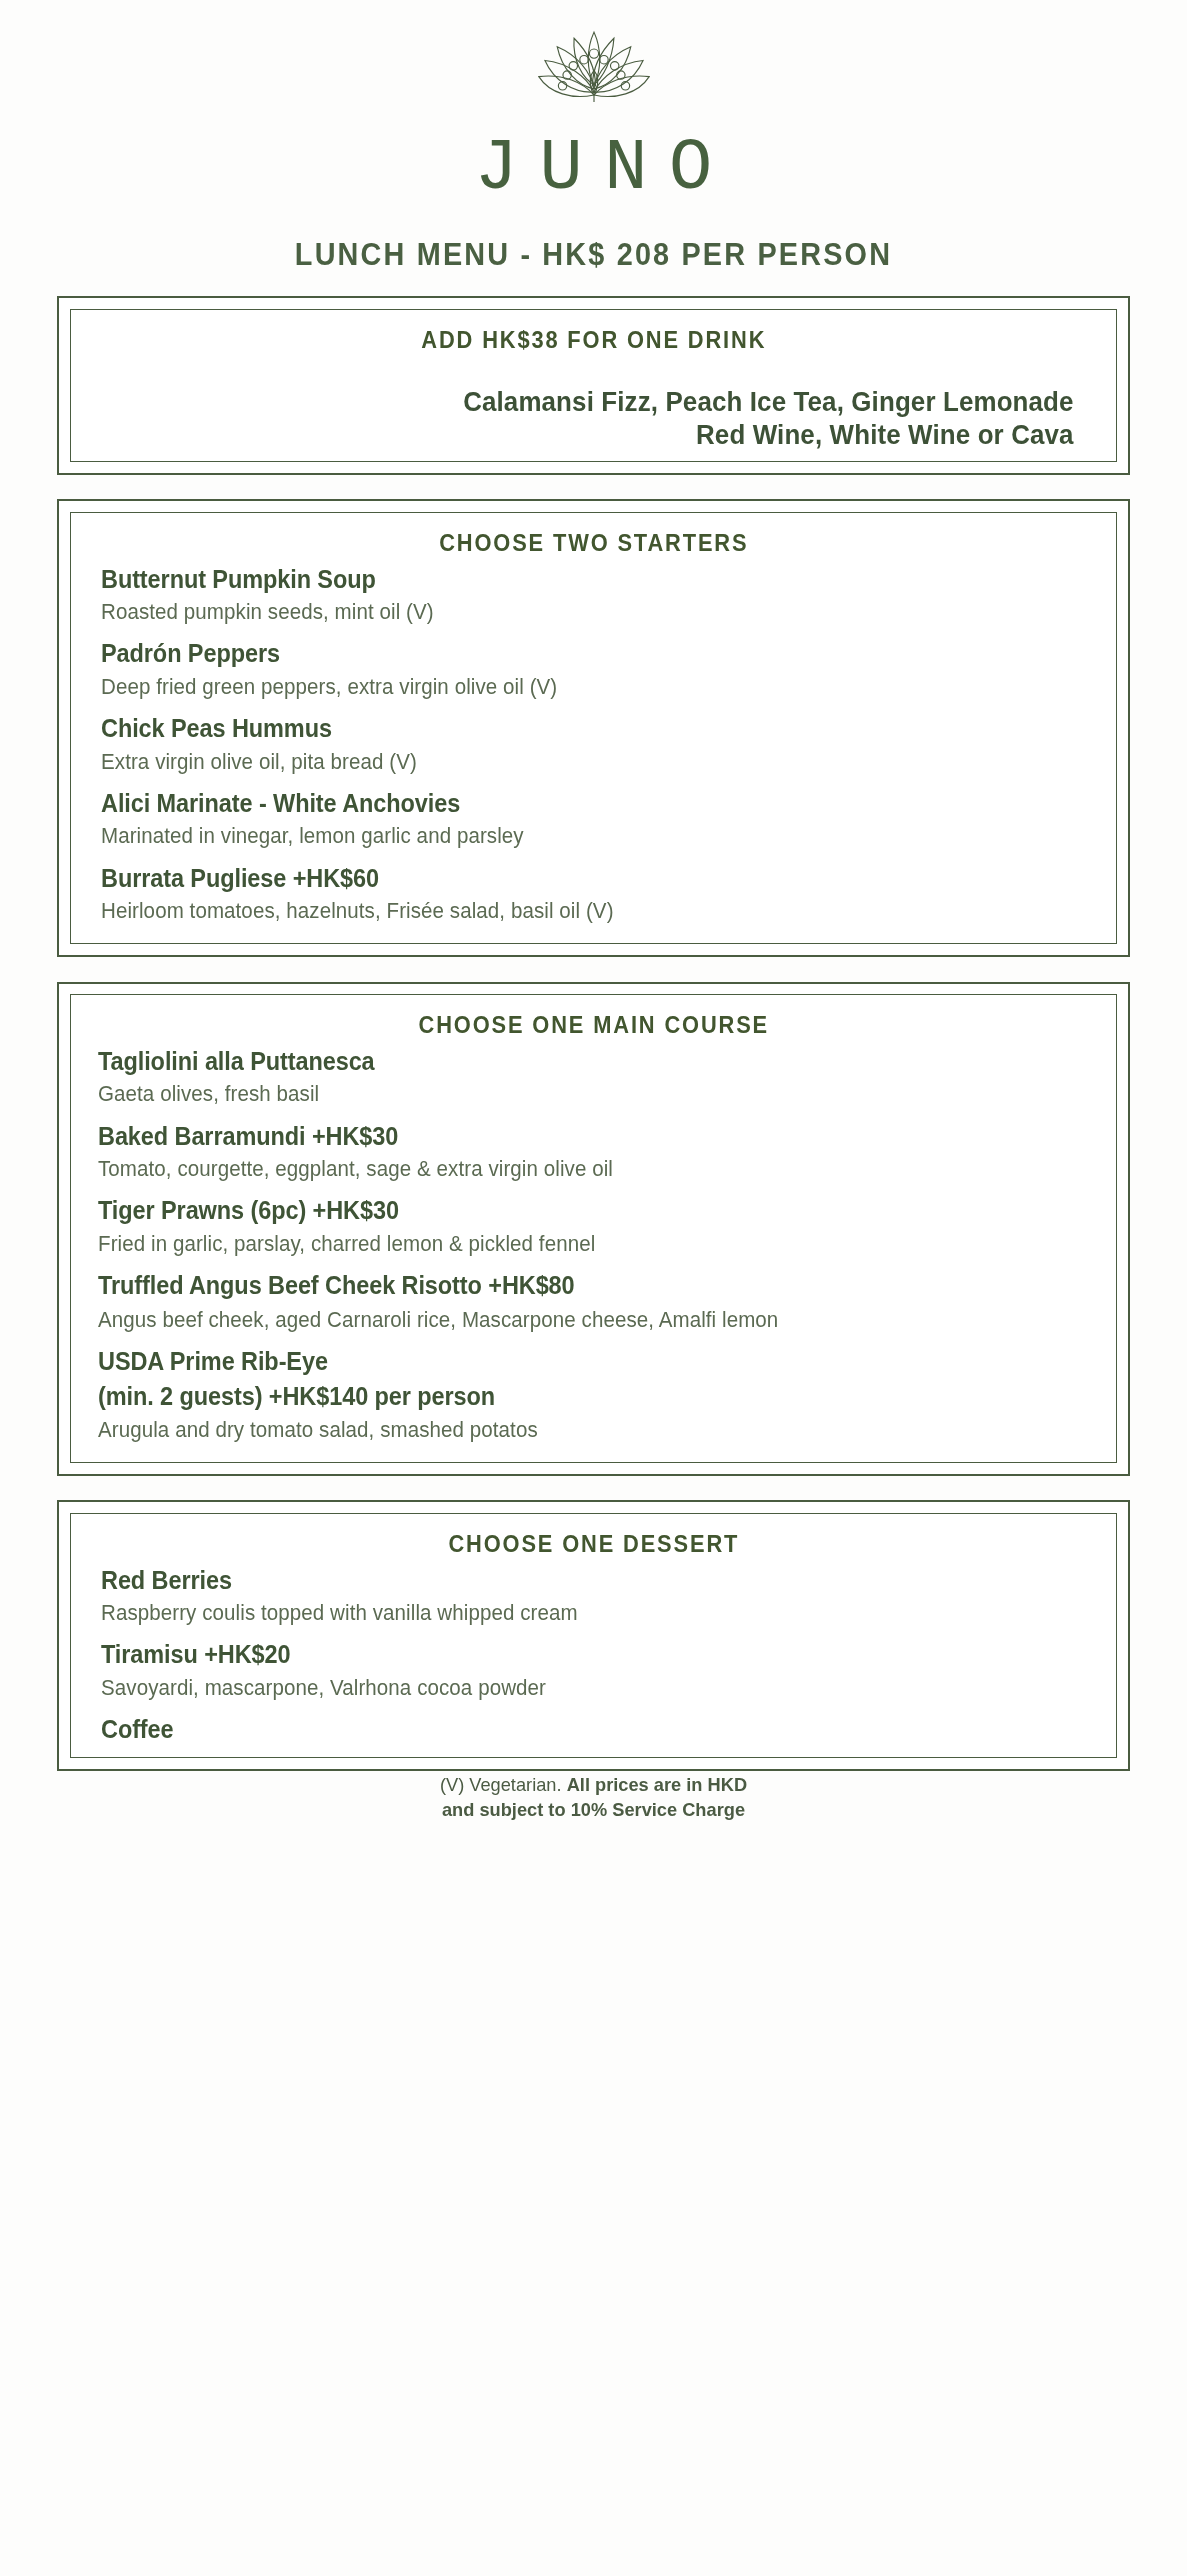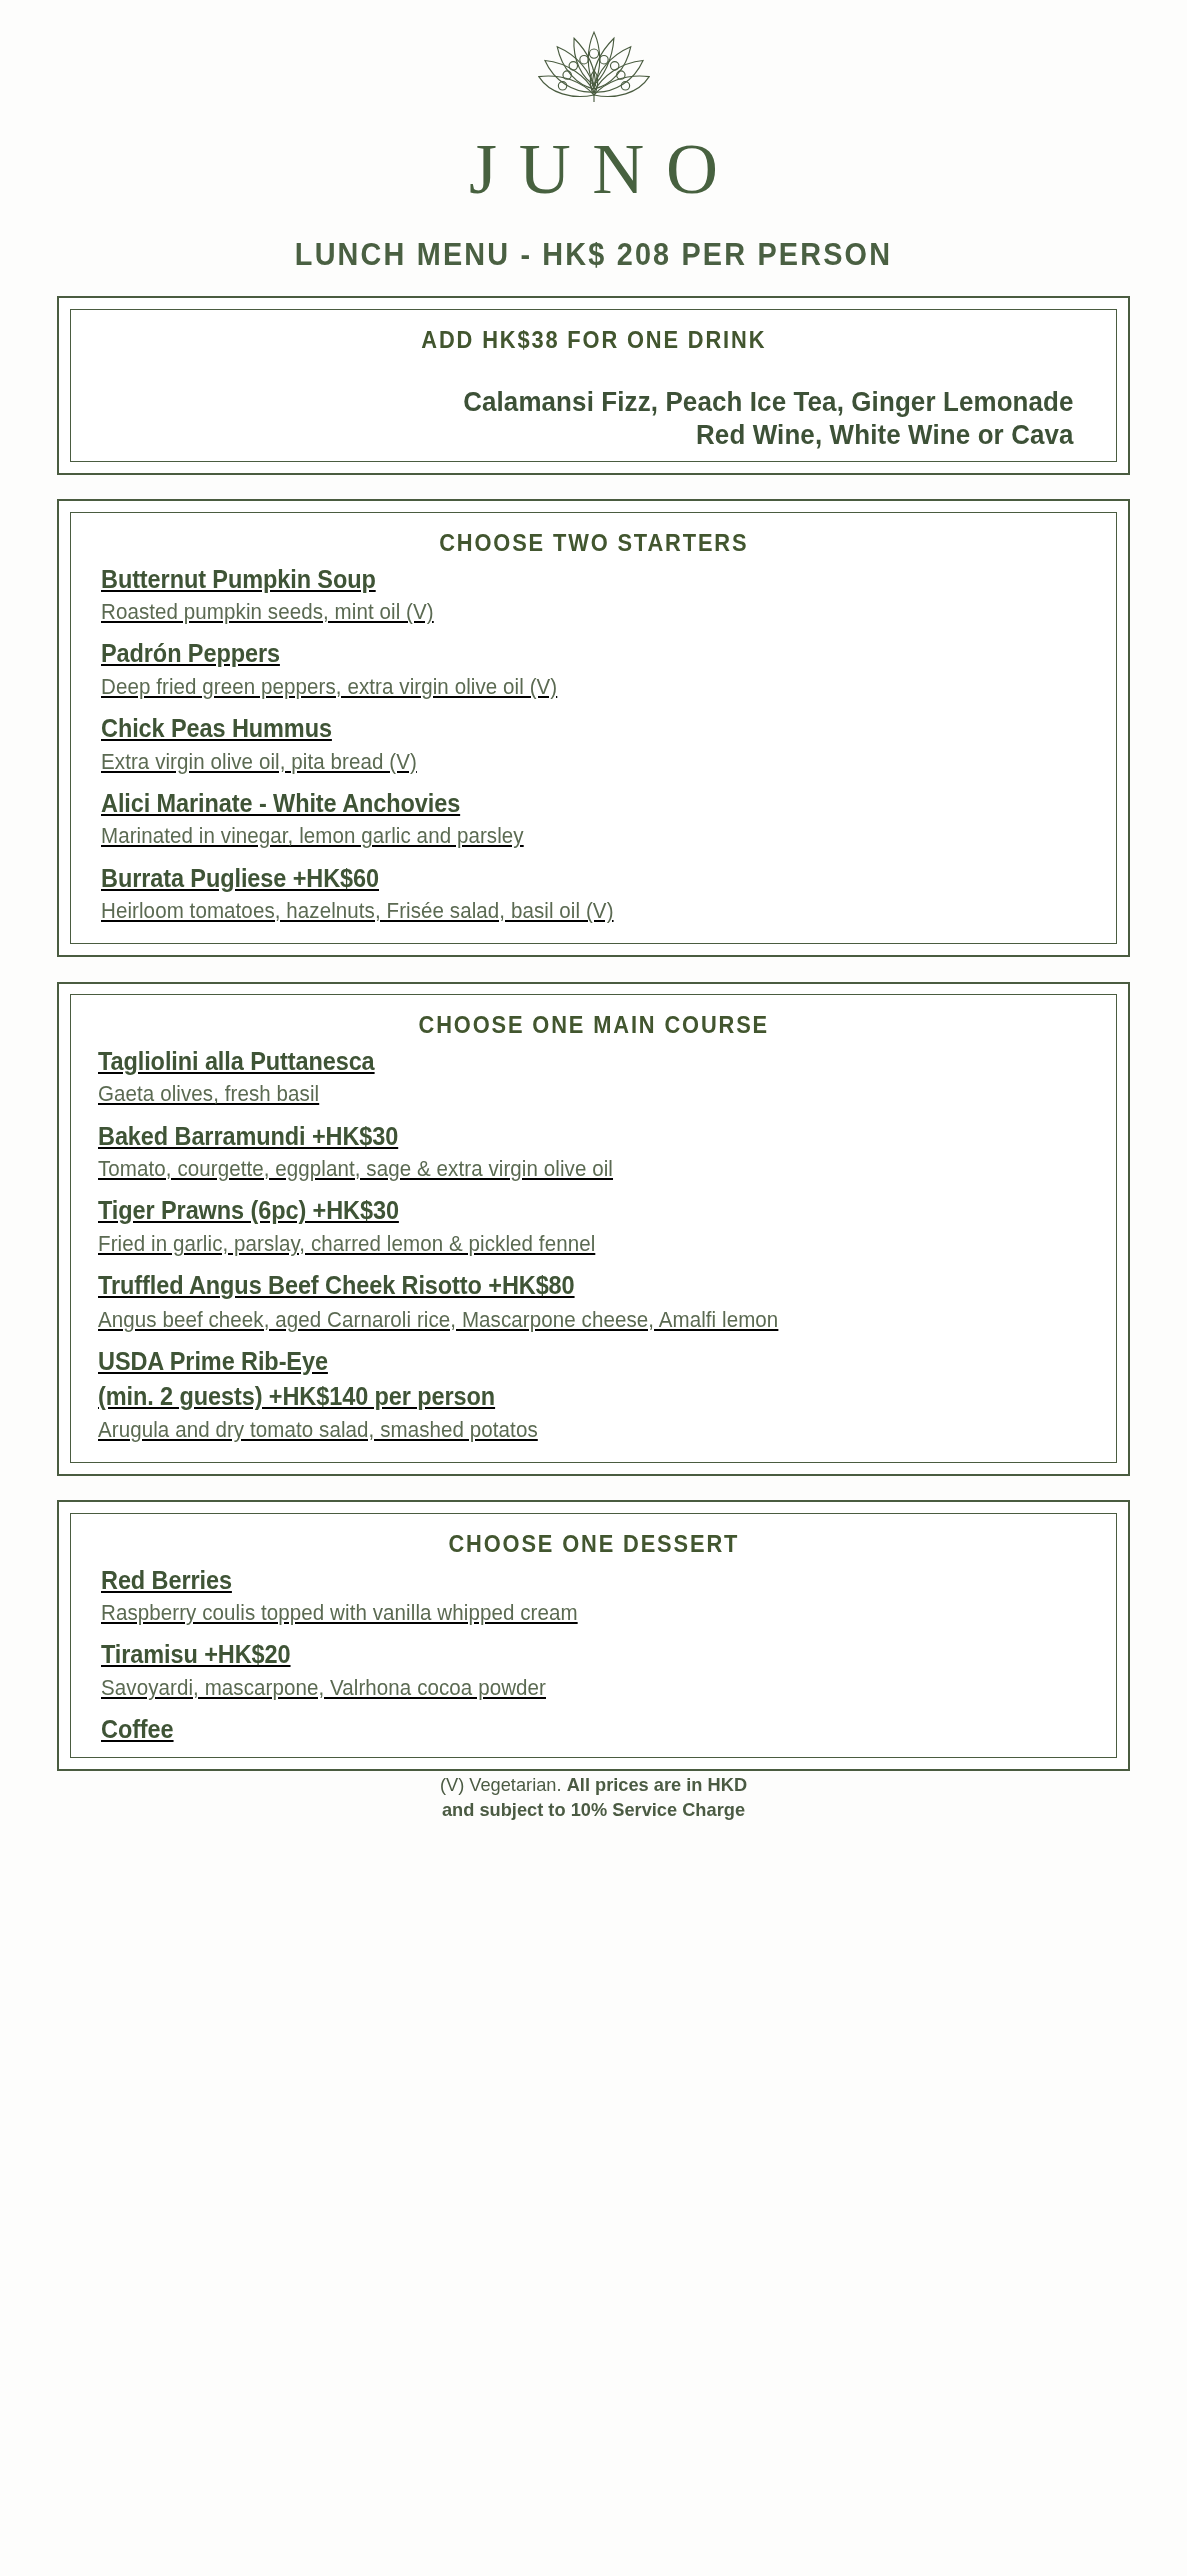--- a/index.html
+++ b/index.html
@@ -29,21 +29,21 @@
   .logo-wrap {
     display: flex;
     justify-content: center;
     align-items: flex-end;
     height: 107px;
   }
   .logo-svg { display: block; }
 
   .brand {
     margin-top: 15.3px;
-    font-family: Liberation Serif, serif;
+    font-family: Liberation Mono, monospace;
     font-size: 72px;
     line-height: 1;
     letter-spacing: 0.30em;
     text-indent: 0.30em;
     color: #47613f;
     font-weight: 400;
   }
 
   .menu-title {
     margin-top: 32px;
@@ -88,21 +88,21 @@
   .drink-line {
     font-size: 27px;
     font-weight: 600;
     color: #3d5137;
     line-height: 1.25;
     letter-spacing: 0.005em;
     transform: scaleX(0.96);
   }
 
   
-  .dish-list { margin-top: 2px; padding-left: 7.6px; text-decoration: underline; }
+  .dish-list { margin-top: 2px; padding-left: 7.6px; }
   .dish { margin-bottom: 1.5px; }
   .dish-name {
     font-size: 25px;
     font-weight: 700;
     color: #3f5436;
     line-height: 1.42;
     letter-spacing: -0.004em;
     transform: scaleX(0.94);
     transform-origin: left center;
   }

